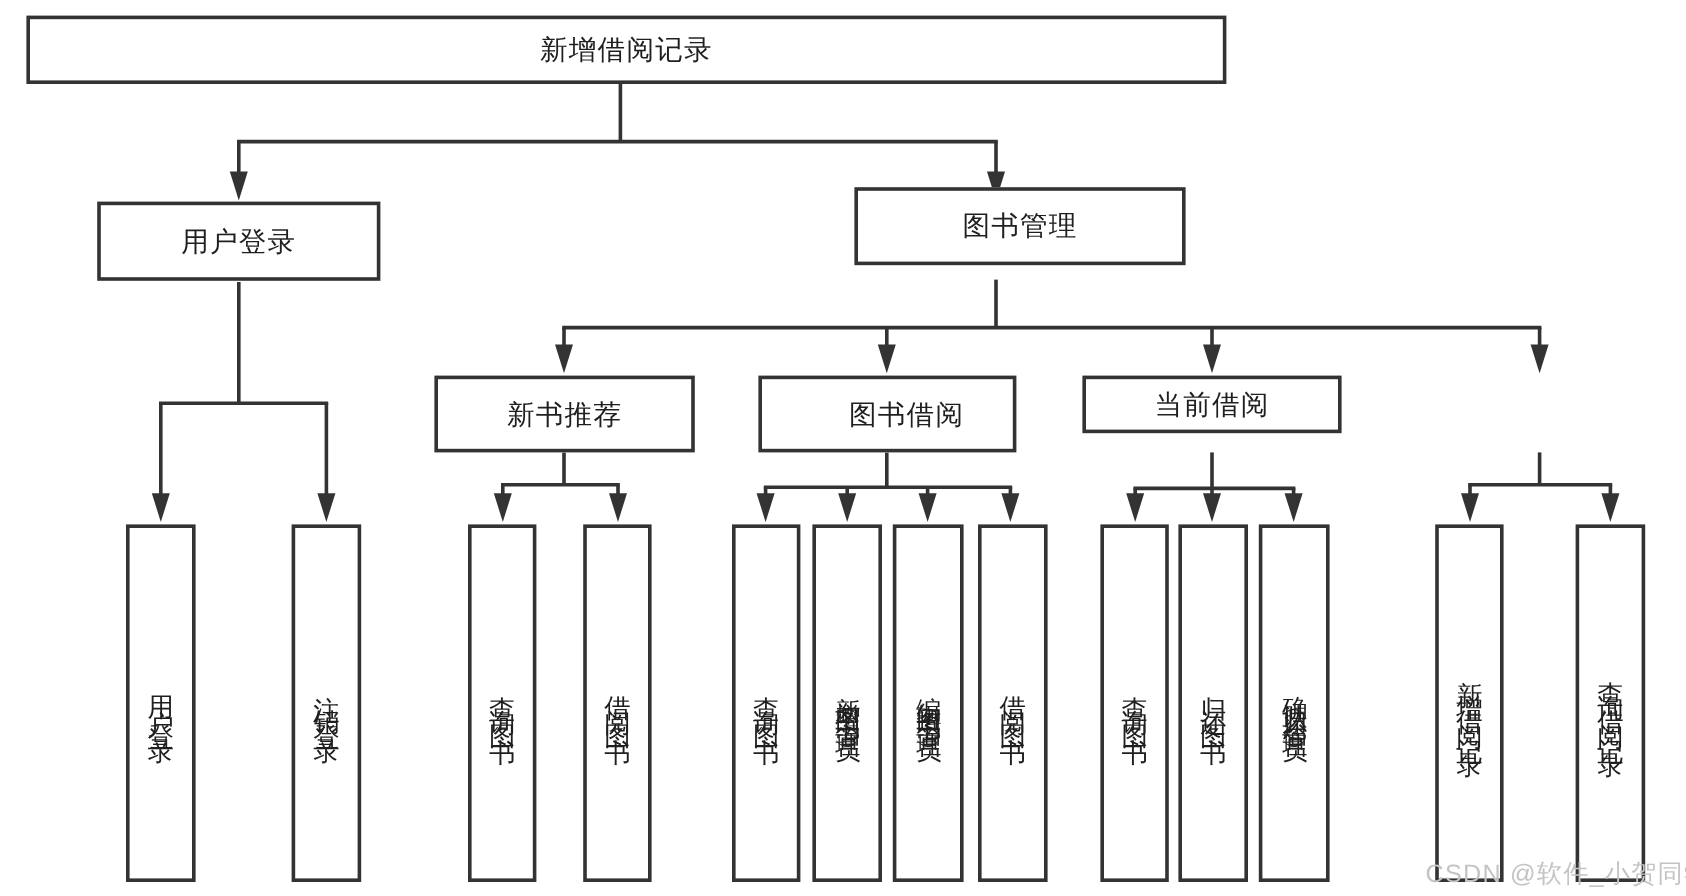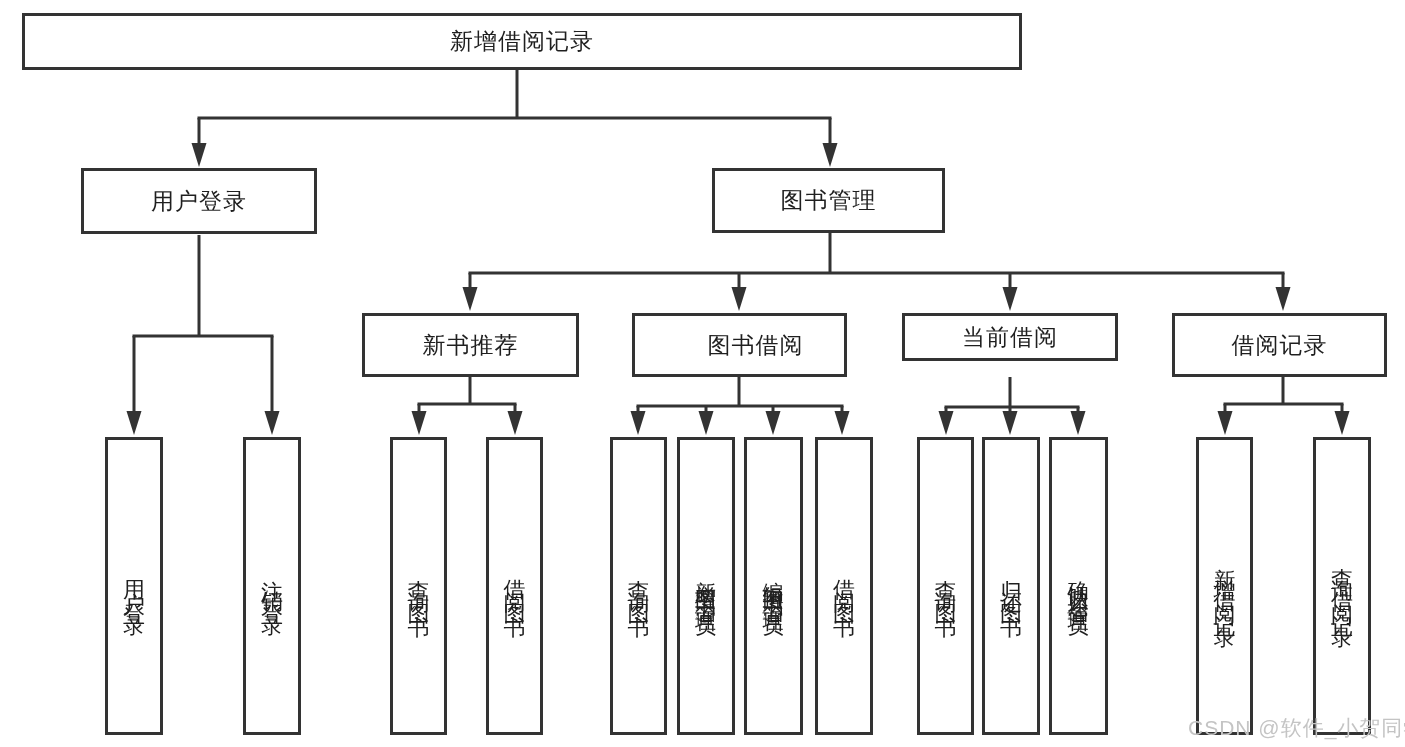--- a/index.html
+++ b/index.html
@@ -115,26 +115,25 @@
       <line x1="1223.5" y1="404" x2="1343.5" y2="404" stroke="#333333" stroke-width="3"></line>
       <line x1="1225" y1="404" x2="1225" y2="417" stroke="#333333" stroke-width="3"></line>
       <polygon points="1217.5,411 1232.5,411 1225,435" fill="#333333"></polygon>
       <line x1="1342" y1="404" x2="1342" y2="417" stroke="#333333" stroke-width="3"></line>
       <polygon points="1334.5,411 1349.5,411 1342,435" fill="#333333"></polygon>
     </svg>
 
   <div class="node hnode" style="left:22px; top:13px; width:1000px; height:57px;">新增借阅记录</div>
 
   <div class="node hnode" style="left:81px; top:168px; width:236px; height:66px;">用户登录</div>
-  <div class="node hnode" style="left:712px; top:168px; width:233px; height:65px;">图书管理</div>
+  <div class="node hnode" style="left:712px; top:156px; width:276px; height:65px;">图书管理</div>
 
   <div class="node hnode" style="left:362px; top:313px; width:217px; height:64px;">新书推荐</div>
   <div class="node hnode" style="left:632px; top:313px; width:215px; height:64px;padding-left:32px;">图书借阅</div>
   <div class="node hnode" style="left:902px; top:313px; width:216px; height:48px;">当前借阅</div>
-  <div class="node hnode" style="left:1172px; top:313px; width:215px; height:64px;">借阅记录</div>
 
   <div class="node vnode" style="left:105px; top:437px; width:58px; height:298px;">用户登录</div>
   <div class="node vnode" style="left:243px; top:437px; width:58px; height:298px;">注销登录</div>
 
   <div class="node vnode" style="left:390px; top:437px; width:57px; height:298px;">查询图书</div>
   <div class="node vnode" style="left:486px; top:437px; width:57px; height:298px;">借阅图书</div>
 
   <div class="node vnode" style="left:610px; top:437px; width:57px; height:298px;">查询图书</div>
   <div class="node vnode tight" style="left:677px; top:437px; width:58px; height:298px;">新增图书（管理员）</div>
   <div class="node vnode tight" style="left:744px; top:437px; width:59px; height:298px;">编辑图书（管理员）</div>

